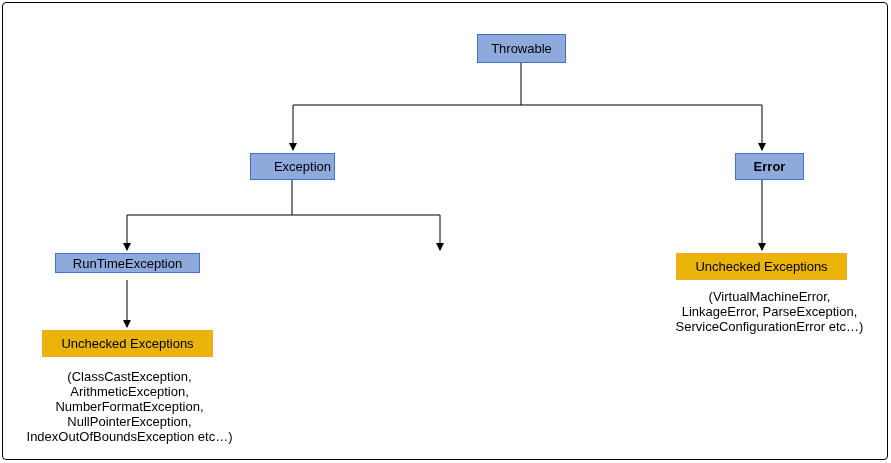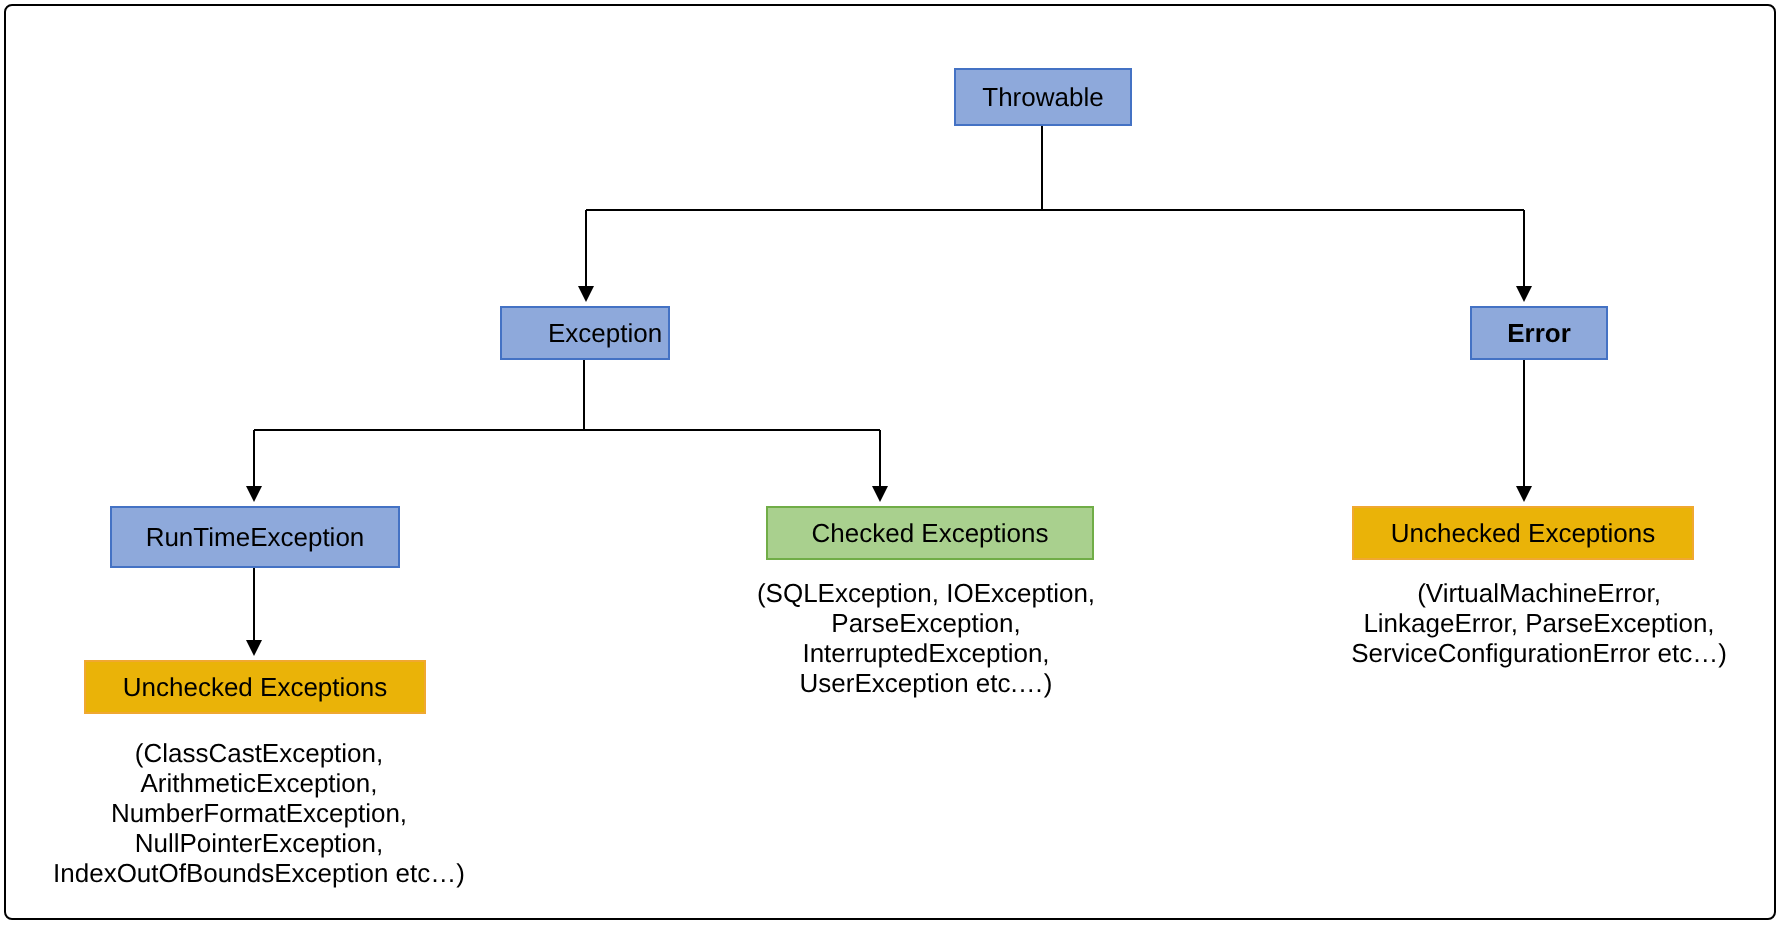--- a/index.html
+++ b/index.html
@@ -28,21 +28,21 @@
   .yellow{background:#eab308;border:1px solid #F0A830;}
   .examples{
     position:absolute;
     font-size:13px;line-height:15px;color:#000;
     text-align:center;white-space:pre-line;
   }
   
   #n-throwable {left:477px;top:34px; width:89px; height:29px;}
   #n-exception {left:250px;top:153px;width:85px; height:27px;padding-left:20px;}
   #n-error     {left:735px;top:153px;width:69px; height:27px;font-weight:bold;}
-  #n-runtime   {left:55px; top:253px;width:145px;height:31px;}
+  #n-runtime   {left:55px; top:253px;width:145px;height:20px;}
   #n-checked   {left:383px;top:253px;width:164px;height:27px;}
   #n-unchecked-l{left:42px;top:330px;width:171px;height:27px;}
   #n-unchecked-r{left:676px;top:253px;width:171px;height:27px;}
   
   #lst-runtime {left:7px;  top:369px;width:245px;}
   #lst-checked {left:352px;top:289px;width:222px;}
   #lst-error   {left:648px;top:289px;width:243px;}
 </style>
 </head>
 <body>
@@ -80,41 +80,34 @@
   </div>
 
   <div class="node blue" id="n-error">
     <span>Error</span>
   </div>
 
   <div class="node blue" id="n-runtime">
     <span>RunTimeException</span>
   </div>
 
-  <div class="node green" id="n-checked">
-    <span>Checked Exceptions</span>
-  </div>
 
   <div class="node yellow" id="n-unchecked-l">
     <span>Unchecked  Exceptions</span>
   </div>
 
   <div class="node yellow" id="n-unchecked-r">
     <span>Unchecked  Exceptions</span>
   </div>
 
   <div class="examples" id="lst-runtime">(ClassCastException,
 ArithmeticException,
 NumberFormatException,
 NullPointerException,
 IndexOutOfBoundsException etc…)</div>
 
-  <div class="examples" id="lst-checked">(SQLException, IOException,
-ParseException,
-InterruptedException,
-UserException etc.…)</div>
 
   <div class="examples" id="lst-error">(VirtualMachineError,
 LinkageError, ParseException,
 ServiceConfigurationError etc…)</div>
 
   <div id="frame"></div>
 </div>
 
 </body></html>

